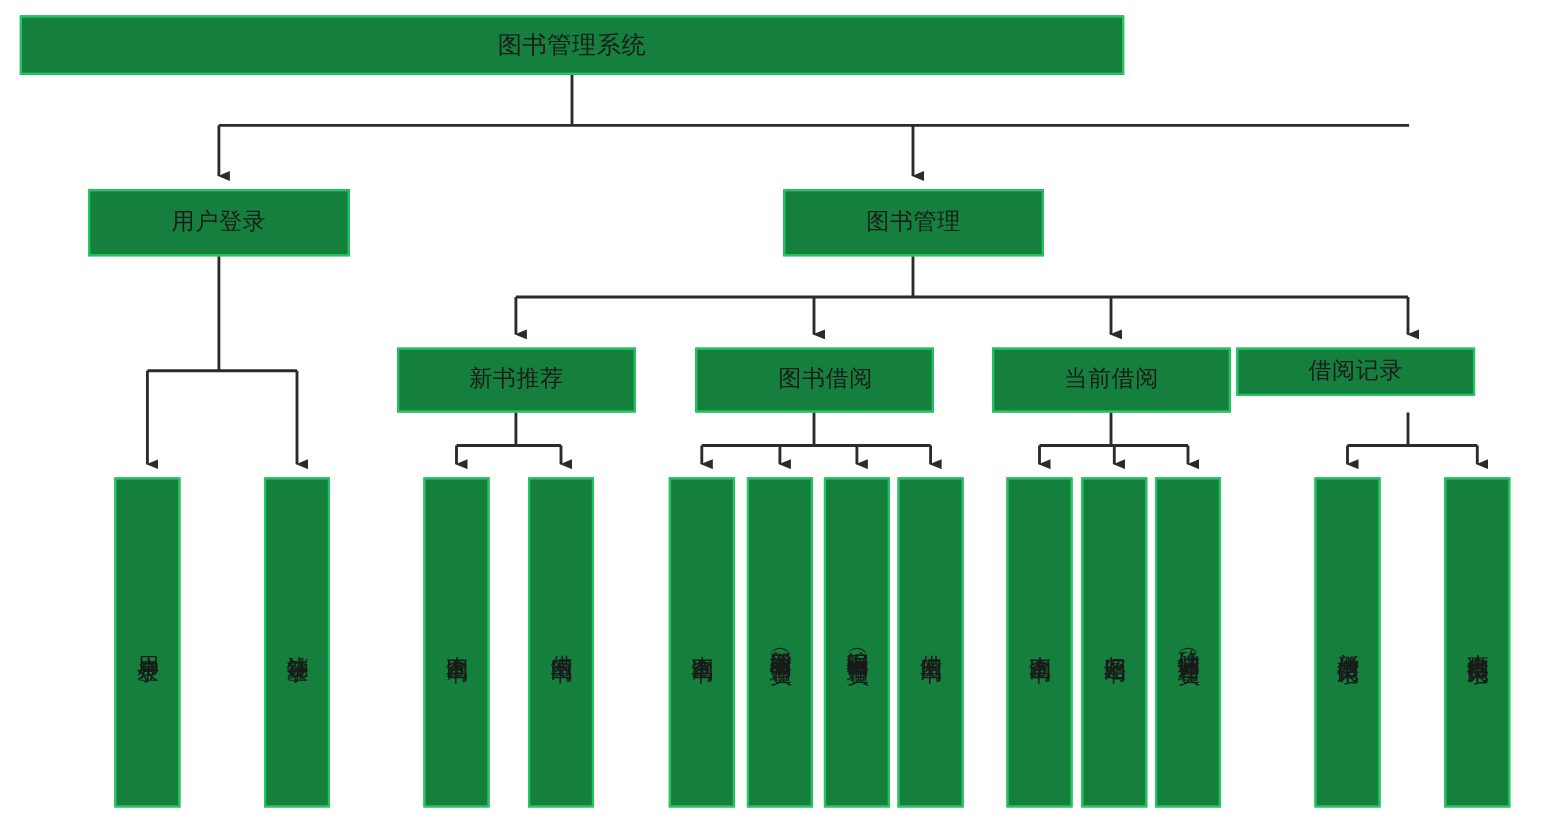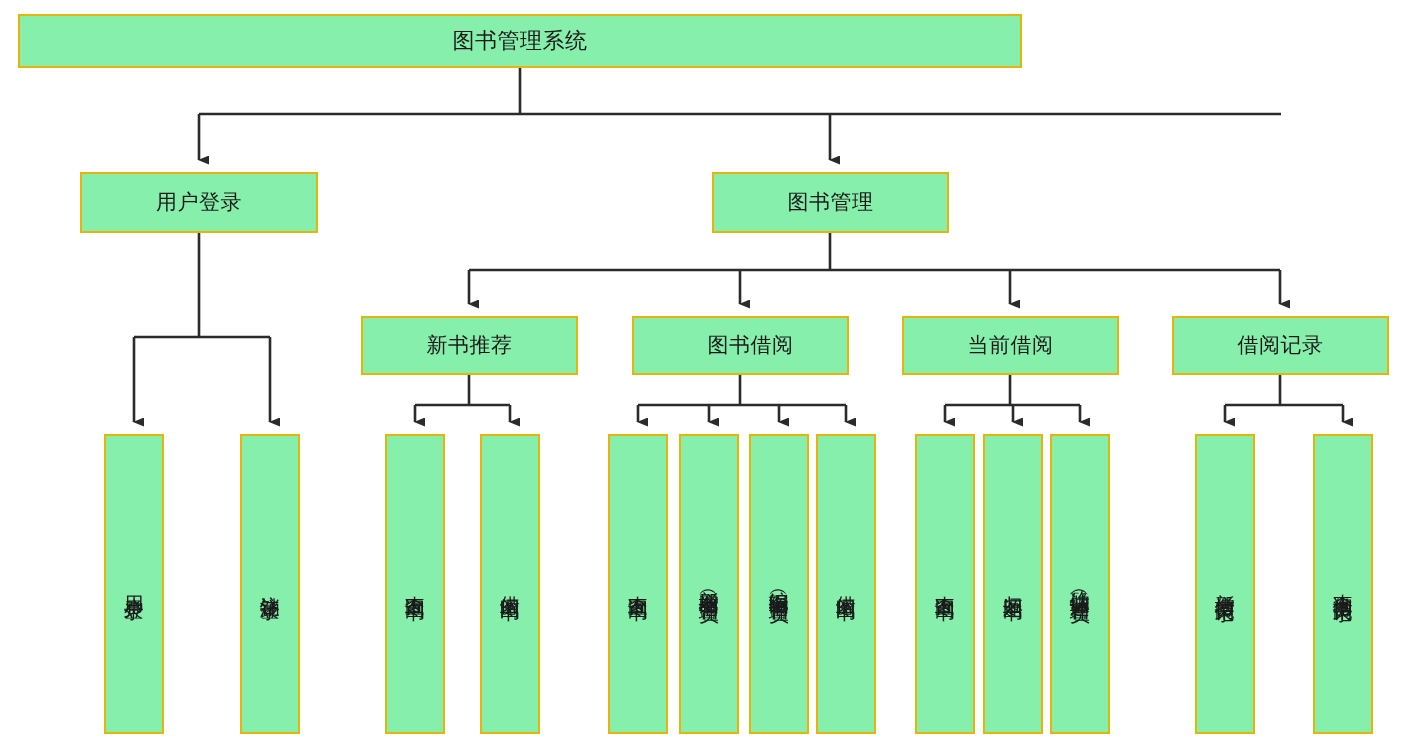--- a/index.html
+++ b/index.html
@@ -5,21 +5,21 @@
   html,body{margin:0;padding:0;background:#ffffff;}
   body{
     width:1405px;height:747px;overflow:hidden;
     font-family:"Liberation Sans","DejaVu Sans",sans-serif;
     color:#111111;
   }
   #diagram-root{position:relative;width:1405px;height:747px;}
   svg#wires{position:absolute;left:0;top:0;width:1405px;height:747px;}
   .node{
     position:absolute;box-sizing:border-box;
-    background:#86efac;border:2px solid #eab308;
+    background:#15803d;border:2px solid #22c55e;
     display:flex;align-items:center;justify-content:center;
   }
   .node-label{
     font-size:21px;line-height:1.08;color:#1a1a1a;
     letter-spacing:.5px;white-space:nowrap;text-align:center;
   }
   .node.vertical .node-label{
     writing-mode:vertical-rl;text-orientation:upright;
     font-size:20px;letter-spacing:2px;line-height:1.12;
   }
@@ -98,21 +98,21 @@
 
   <div class="node" style="left:712px;top:172px;width:237px;height:61px;">
     <span class="node-label">图书管理</span>
   </div>
   <div class="node" style="left:632px;top:316px;width:217px;height:59px;padding-left:20px;">
     <span class="node-label">图书借阅</span>
   </div>
   <div class="node" style="left:902px;top:316px;width:217px;height:59px;">
     <span class="node-label">当前借阅</span>
   </div>
-  <div class="node" style="left:1172px;top:316px;width:217px;height:59px;">
+  <div class="node" style="left:1124px;top:316px;width:217px;height:44px;">
     <span class="node-label">借阅记录</span>
   </div>
 
   <div class="node vertical" style="left:104px;top:434px;width:60px;height:300px;">
     <span class="node-label">用户登录</span>
   </div>
   <div class="node vertical" style="left:240px;top:434px;width:60px;height:300px;">
     <span class="node-label">注销登录</span>
   </div>
 

